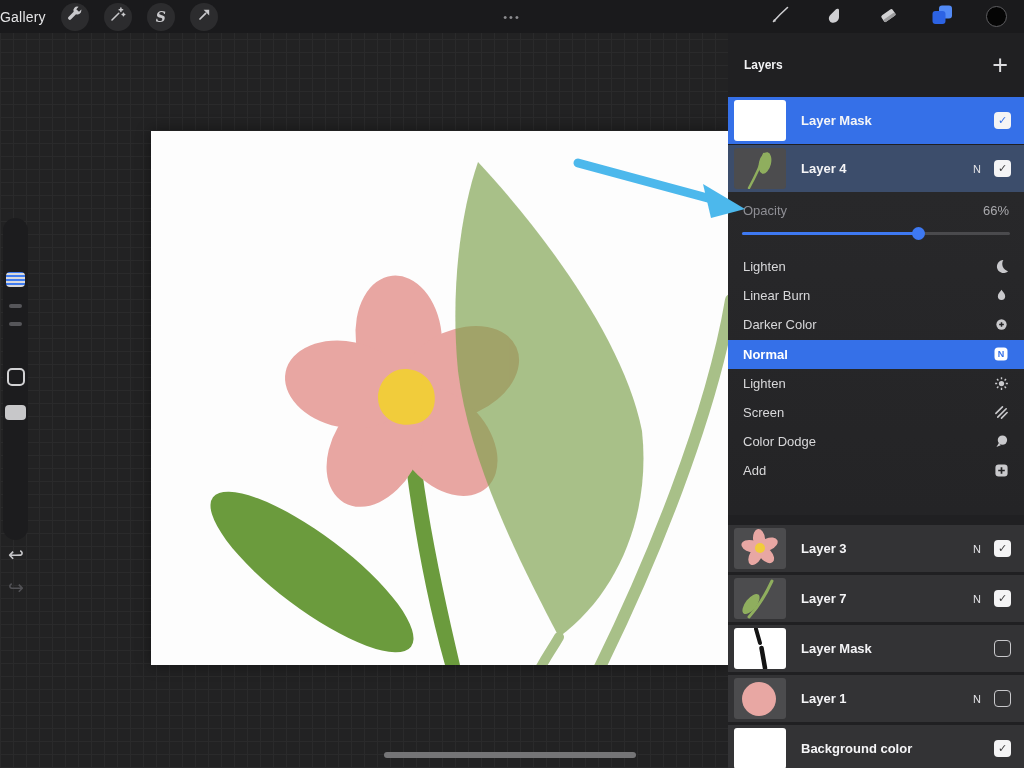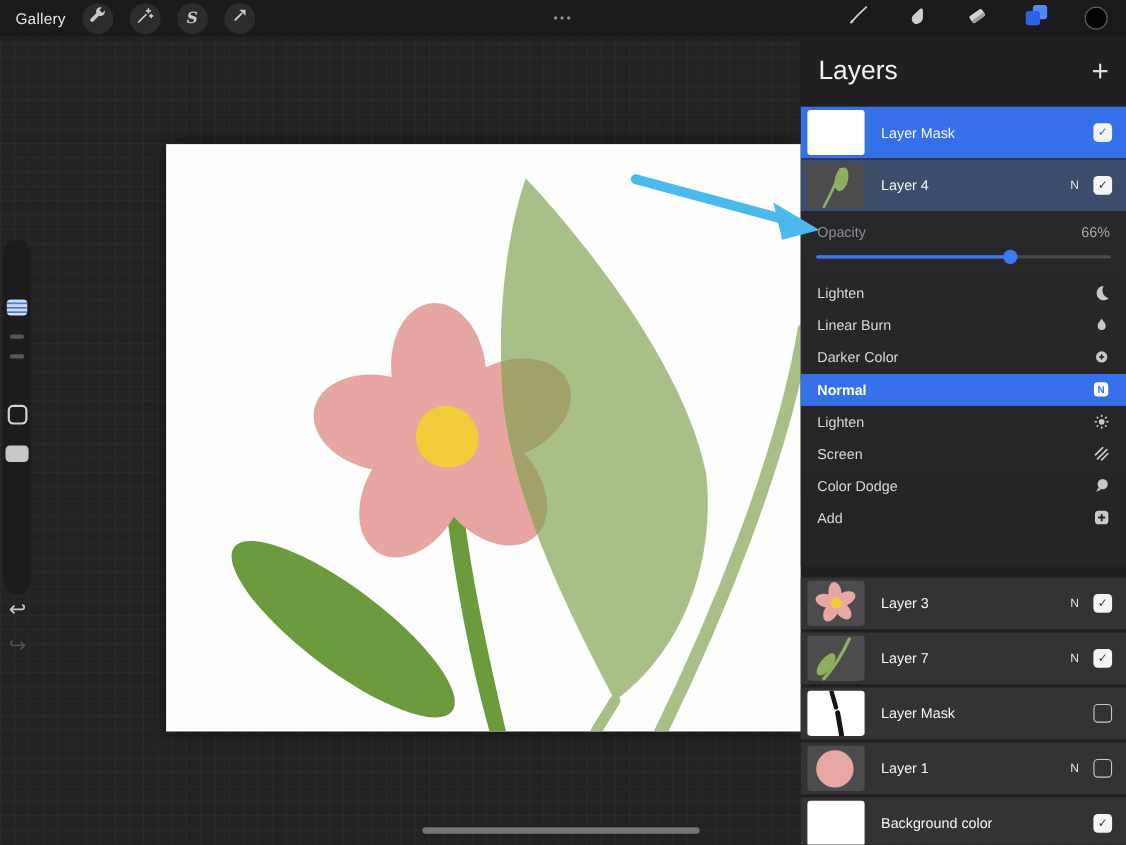--- a/index.html
+++ b/index.html
@@ -11,21 +11,21 @@
     background-image:
       linear-gradient(#2a2a2b 1px, transparent 1px),
       linear-gradient(90deg,#2a2a2b 1px, transparent 1px);
     background-size:13px 13px;
   }
   
   .toolbar{
     position:absolute; top:0; left:0; right:0; height:33px;
     background:#1a1a1c; display:flex; align-items:center; z-index:20;
   }
-  .tb-left{ display:flex; align-items:center; gap:15px; padding-left:14px; }
+  .tb-left{ display:flex; align-items:center; gap:15px; }
   .gallery{ color:#e4e4e6; font-size:14px; letter-spacing:.2px; }
   .tb-circle{
     width:28px; height:28px; border-radius:50%; background:#2c2c2e;
     display:flex; align-items:center; justify-content:center; color:#c9c9cc;
   }
   .s-glyph{ font-family:"DejaVu Serif",serif; font-style:italic; font-weight:bold; font-size:14px; color:#c9c9cc; }
   .tb-center{ position:absolute; left:0; right:0; top:0; height:33px; display:flex; align-items:center; justify-content:center; pointer-events:none; }
   .ellipsis{ color:#8d8d90; font-size:11px; letter-spacing:2px; pointer-events:auto; }
   .tb-right{ margin-left:auto; display:flex; align-items:center; gap:30px; padding-right:16px; }
   .tb-flat{ display:flex; align-items:center; justify-content:center; width:24px; height:24px; }
@@ -57,29 +57,29 @@
   .sb-handle-light{ position:absolute; left:2px; top:187px; width:21px; height:15px; border-radius:4px; background:#c7c7c9; }
   .undo-btn,.redo-btn{ position:absolute; left:5px; width:22px; height:22px; display:flex; align-items:center; justify-content:center; font-size:19px; z-index:5;}
   .undo-btn{ top:543px; color:#c6c6c9; }
   .redo-btn{ top:576px; color:#515155; }
   
   .panel{
     position:absolute; left:728px; top:33px; width:296px; height:735px;
     background:#202022; z-index:10; color:#f0f0f2;
   }
   .panel-header{ position:absolute; top:0; left:0; right:0; height:64px; display:flex; align-items:center; padding:0 16px; }
-  .panel-title{ font-size:24px; font-weight:normal; color:#f2f2f4; }
+  .panel-title{ font-size:12px; font-weight:bold; color:#f2f2f4; }
   .add-btn{ margin-left:auto; font-size:27px; font-weight:300; color:#dcdcde; line-height:1; }
   .layer-row{ position:absolute; left:0; right:0; height:47px; display:flex; align-items:center; background:#333335; }
   .layer-row .thumb{
     width:52px; height:41px; border-radius:3px; margin-left:6px; overflow:hidden;
     background:#4c4c4e; flex:none;
   }
   .thumb.white{ background:#fff; }
-  .layer-name{ font-size:13px; color:#f5f5f7; margin-left:15px; }
+  .layer-name{ font-size:13px; color:#f5f5f7; margin-left:15px;font-weight:bold; }
   .row-right{ margin-left:auto; display:flex; align-items:center; gap:12px; padding-right:13px; }
   .n-badge{ font-size:11px; color:#e2e2e6; width:10px; text-align:center; }
   .cbox{
     width:17px; height:17px; border-radius:4px; display:flex; align-items:center; justify-content:center;
     font-size:11px; font-weight:bold;
   }
   .cbox.checked{ background:#f4f4f5; color:#3a3a3c; }
   .cbox.unchecked{ border:1.5px solid #c9c9cc; color:transparent; background:transparent; }
   .row-sel-primary{ background:#3570e8; }
   .row-sel-primary .cbox.checked{ color:#3570e8; }

